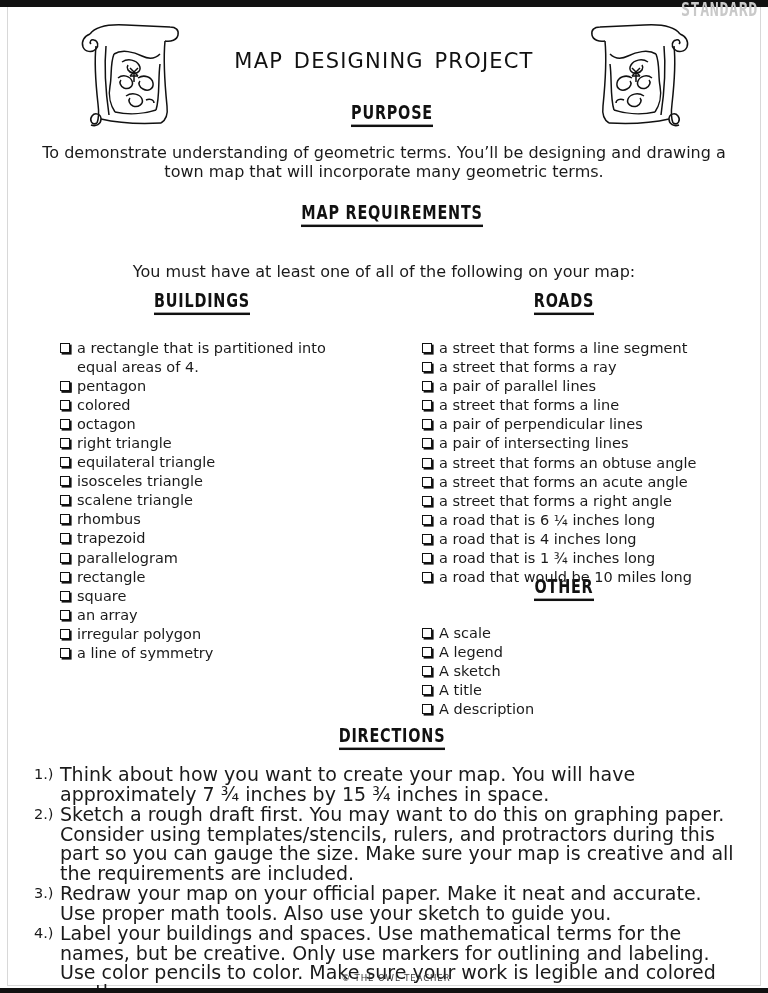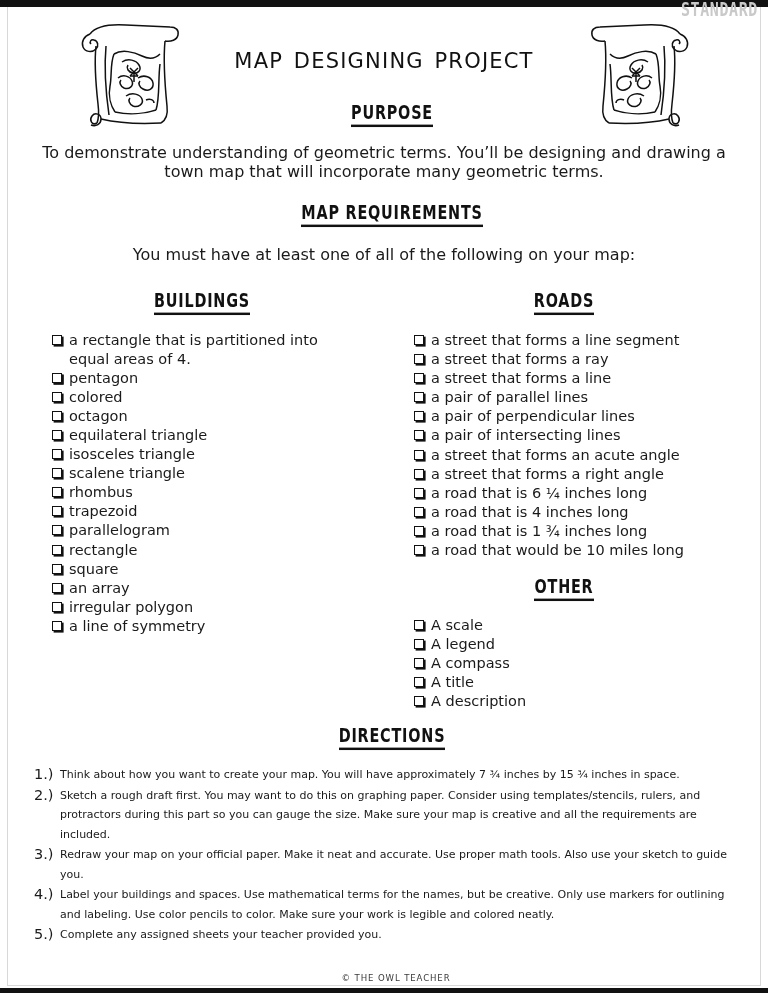--- a/index.html
+++ b/index.html
@@ -107,37 +107,37 @@
 
   .purpose-text {
     position: absolute;
     top: 143px;
     left: 40px;
     width: 688px;
     text-align: center;
   }
   .requirements-lead {
     position: absolute;
-    top: 245px;
+    top: 262px;
     left: 40px;
     width: 688px;
     text-align: center;
   }
 
   
   .col {
     position: absolute;
   }
   #col-buildings { top: 331px; left: 52px; width: 300px; }
   #col-roads     { top: 331px; left: 414px; width: 300px; }
   #col-other     { top: 616px; left: 414px; width: 300px; }
 
   ul.checklist {
     list-style: none;
-    margin: 0;
+    margin: 8px;
     padding: 0;
   }
   ul.checklist li {
     position: relative;
     padding-left: 17px;
     margin: 0 0 0.5px 0;
     font-family: "DejaVu Sans", sans-serif;
     font-size: 14.5px;
     line-height: 18.6px;
     color: #1a1a1a;
@@ -177,21 +177,21 @@
     margin: 0;
     padding: 0;
     counter-reset: dir;
   }
   ol.directions li {
     counter-increment: dir;
     position: relative;
     padding-left: 26px;
     margin-bottom: 1px;
     font-family: "DejaVu Sans", sans-serif;
-    font-size: 11px;
+    font-size: 19px;
     line-height: 19.5px;
     color: #1a1a1a;
   }
   ol.directions li::before {
     content: counter(dir) ".)";
     position: absolute;
     left: 0;
     top: 0;
     font-family: "DejaVu Sans", sans-serif;
     font-size: 14.5px;
@@ -299,54 +299,56 @@
     <span class="heading">Other</span>
   </div>
 
   <div class="col" id="col-buildings">
     <ul class="checklist">
         <li><span class="cbox"></span><span>a rectangle that is partitioned into equal areas of 4.</span></li>
         <li><span class="cbox"></span></li>
         <li><span class="cbox"></span><span>pentagon</span></li>
         <li><span class="cbox"></span><span>colored</span></li>
         <li><span class="cbox"></span><span>octagon</span></li>
+        <li><span class="cbox"></span><span>right triangle</span></li>
         <li><span class="cbox"></span><span>equilateral triangle</span></li>
         <li><span class="cbox"></span><span>isosceles triangle</span></li>
         <li><span class="cbox"></span><span>scalene triangle</span></li>
         <li><span class="cbox"></span><span>rhombus</span></li>
         <li><span class="cbox"></span><span>trapezoid</span></li>
         <li><span class="cbox"></span><span>parallelogram</span></li>
         <li><span class="cbox"></span><span>rectangle</span></li>
         <li><span class="cbox"></span><span>square</span></li>
         <li><span class="cbox"></span><span>an array</span></li>
         <li><span class="cbox"></span><span>irregular polygon</span></li>
         <li><span class="cbox"></span><span>a line of symmetry</span></li>
       </ul>
   </div>
   <div class="col" id="col-roads">
     <ul class="checklist">
         <li><span class="cbox"></span><span>a street that forms a line segment</span></li>
         <li><span class="cbox"></span><span>a street that forms a ray</span></li>
+        <li><span class="cbox"></span><span>a pair of parallel lines</span></li>
         <li><span class="cbox"></span><span>a street that forms a line</span></li>
-        <li><span class="cbox"></span><span>a pair of parallel lines</span></li>
         <li><span class="cbox"></span><span>a pair of perpendicular lines</span></li>
         <li><span class="cbox"></span><span>a pair of intersecting lines</span></li>
+        <li><span class="cbox"></span><span>a street that forms an obtuse angle</span></li>
         <li><span class="cbox"></span><span>a street that forms an acute angle</span></li>
         <li><span class="cbox"></span><span>a street that forms a right angle</span></li>
         <li><span class="cbox"></span><span>a road that is 6 ¼ inches long</span></li>
         <li><span class="cbox"></span><span>a road that is 4 inches long</span></li>
         <li><span class="cbox"></span><span>a road that is 1 ¾ inches long</span></li>
         <li><span class="cbox"></span><span>a road that would be 10 miles long</span></li>
       </ul>
   </div>
   <div class="col" id="col-other">
     <ul class="checklist">
         <li><span class="cbox"></span><span>A scale</span></li>
         <li><span class="cbox"></span><span>A legend</span></li>
-        <li><span class="cbox"></span><span>A compass</span></li>
+        <li><span class="cbox"></span><span>A sketch</span></li>
         <li><span class="cbox"></span><span>A title</span></li>
         <li><span class="cbox"></span><span>A description</span></li>
       </ul>
   </div>
 
   <div class="heading-row" id="directions-head">
     <span class="heading">Directions</span>
   </div>
   <div id="directions">
     <ol class="directions">

